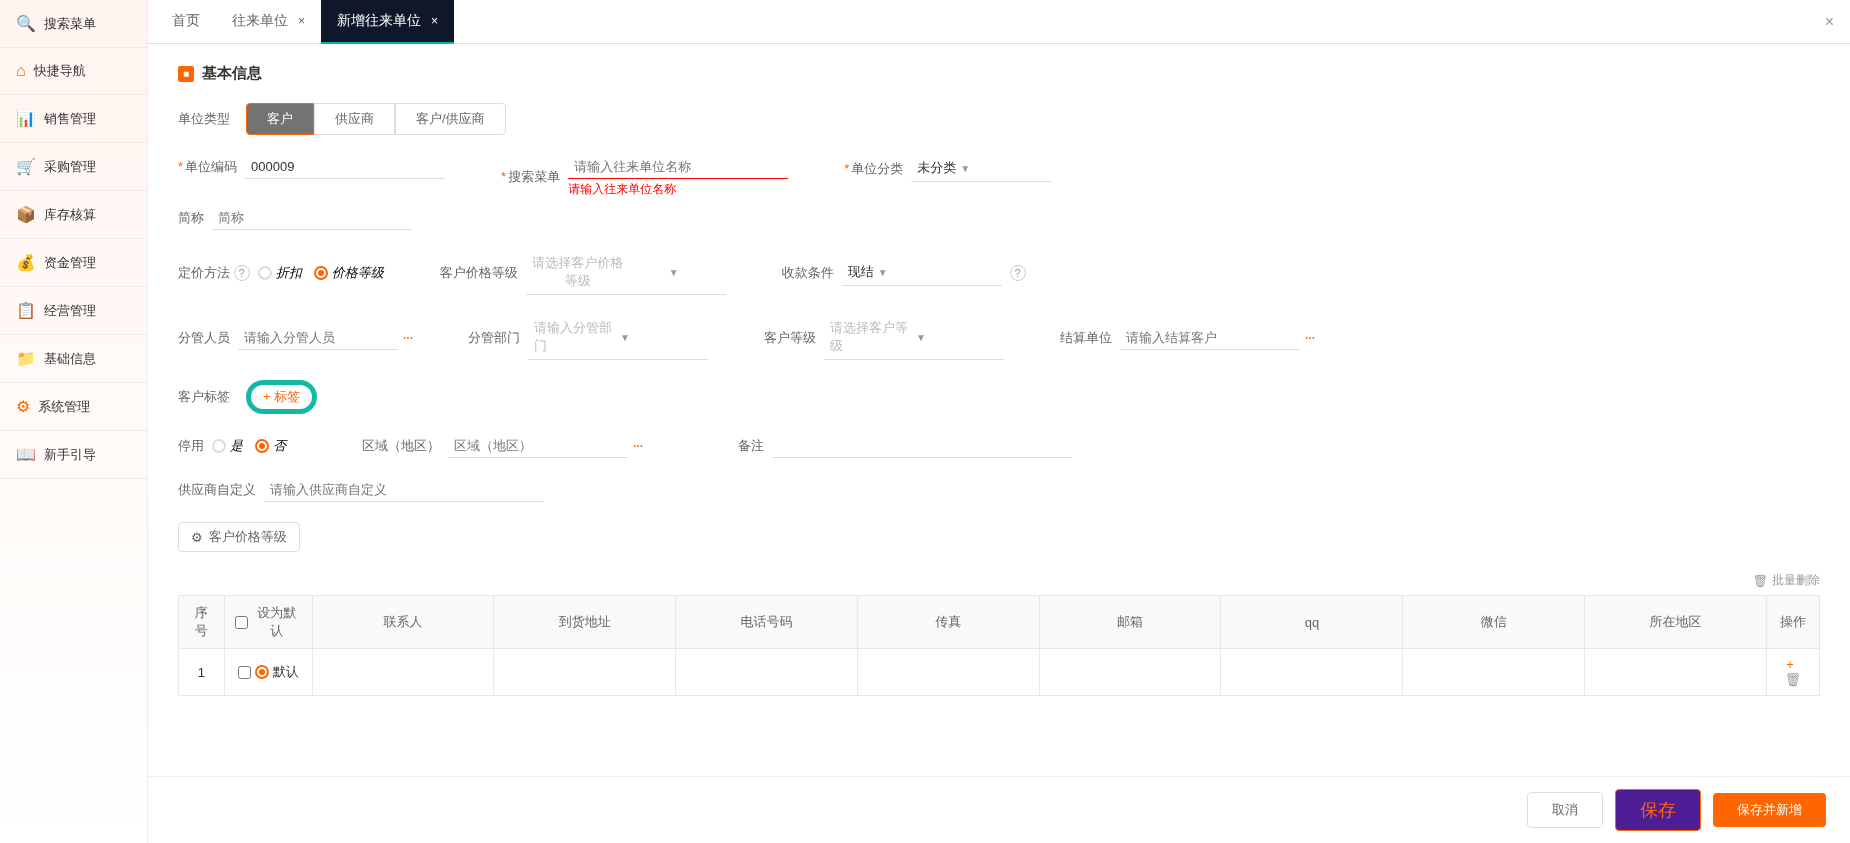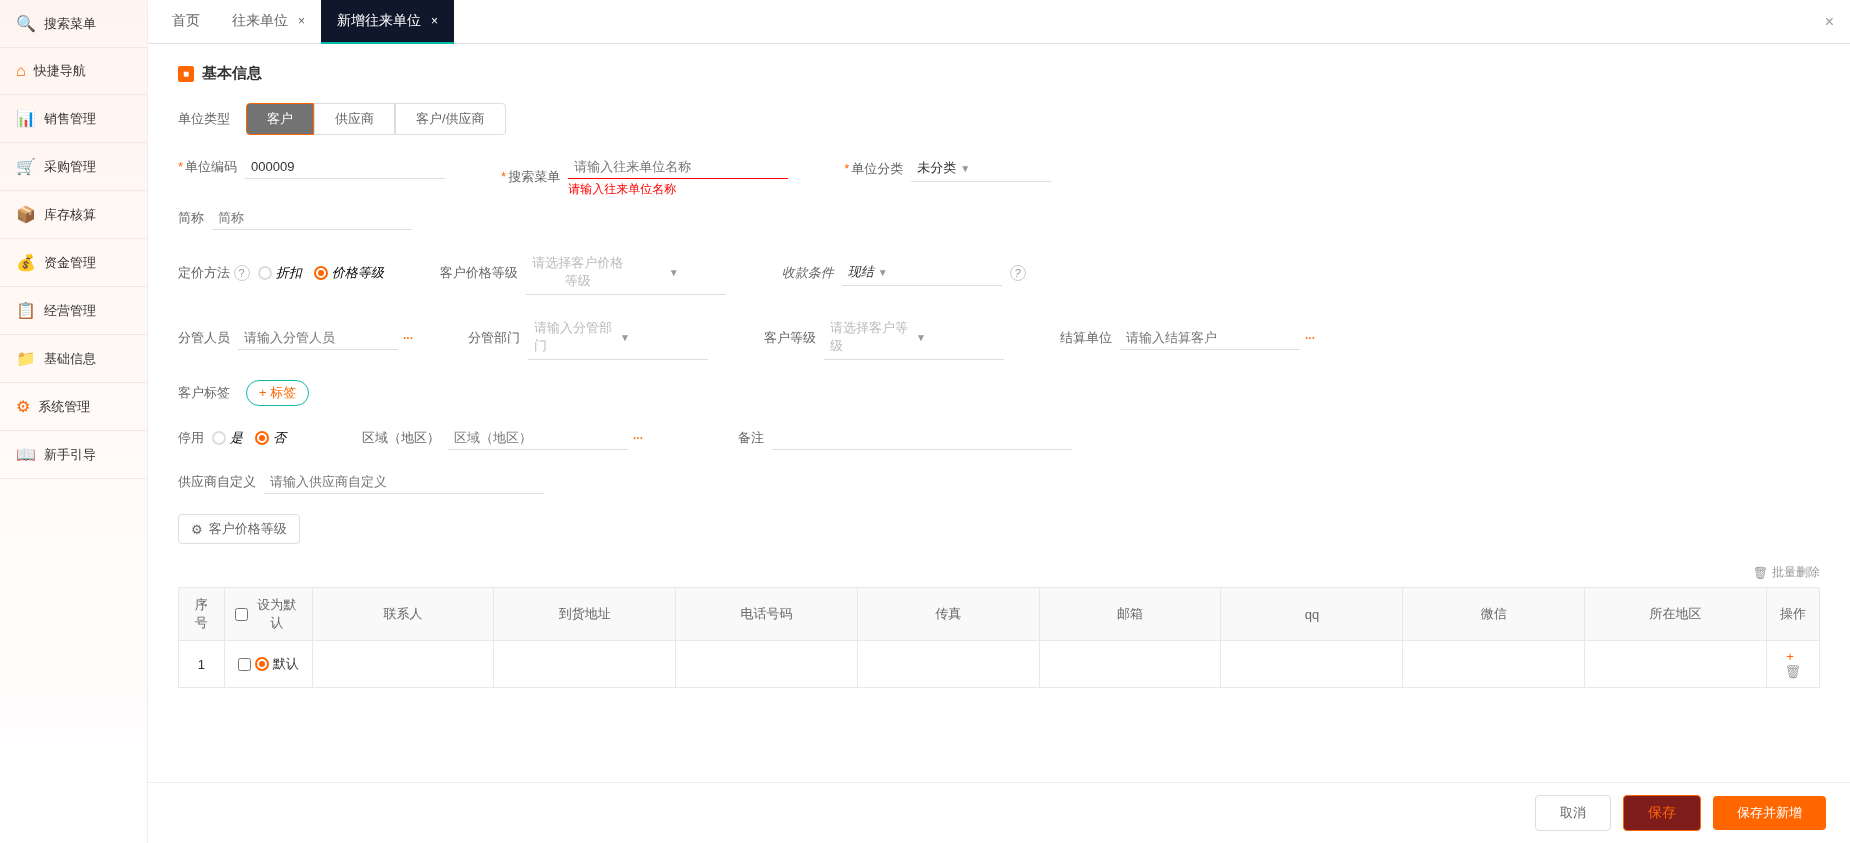--- a/index.html
+++ b/index.html
@@ -179,21 +179,21 @@
       width: 6px; height: 6px;
       border-radius: 50%;
       background: #f60;
     }
 
     
     .tag-add {
       display: inline-flex;
       align-items: center;
       gap: 4px;
-      border: 1px solid #14b8a6;
+      border: 5px solid #14b8a6;
       color: #f60;
       border-radius: 20px;
       padding: 3px 12px;
       cursor: pointer;
       font-size: 13px;
     }
 
     
     .input-with-dots {
       display: flex;
@@ -260,25 +260,25 @@
       border: 1px solid #ddd;
       background: #fff;
       color: #666;
       cursor: pointer;
       border-radius: 4px;
       font-size: 13px;
     }
     .btn-save {
       padding: 8px 24px;
       border: 1px solid #f60;
-      background: #7f1d1d;
+      background: #4c1d95;
       color: #f60;
       cursor: pointer;
       border-radius: 4px;
-      font-size: 14px;
+      font-size: 18px;
     }
     .btn-save-new {
       padding: 8px 24px;
       background: #f60;
       color: #fff;
       cursor: pointer;
       border-radius: 4px;
       font-size: 13px;
       border: none;
     }
@@ -463,21 +463,21 @@
           </div>
         </div>
       </div>
       <div class="form-group" style="margin-left:40px;">
         <span class="form-label">客户价格等级</span>
         <div class="form-select" style="min-width:200px;text-align:center;">
           <span>请选择客户价格等级</span>
           <span class="select-arrow">▼</span>
         </div>
       </div>
-      <div class="form-group" style="margin-left:40px;font-style:italic;">
+      <div class="form-group" style="margin-left:40px;">
         <span class="form-label">收款条件</span>
         <div class="select-with-value" style="min-width:160px;">
           <span>现结</span>
           <span class="select-arrow">▼</span>
         </div>
         <span class="question-mark">?</span>
       </div>
     </div>
 
     <div class="form-row" style="align-items:center; margin-top:10px;">

